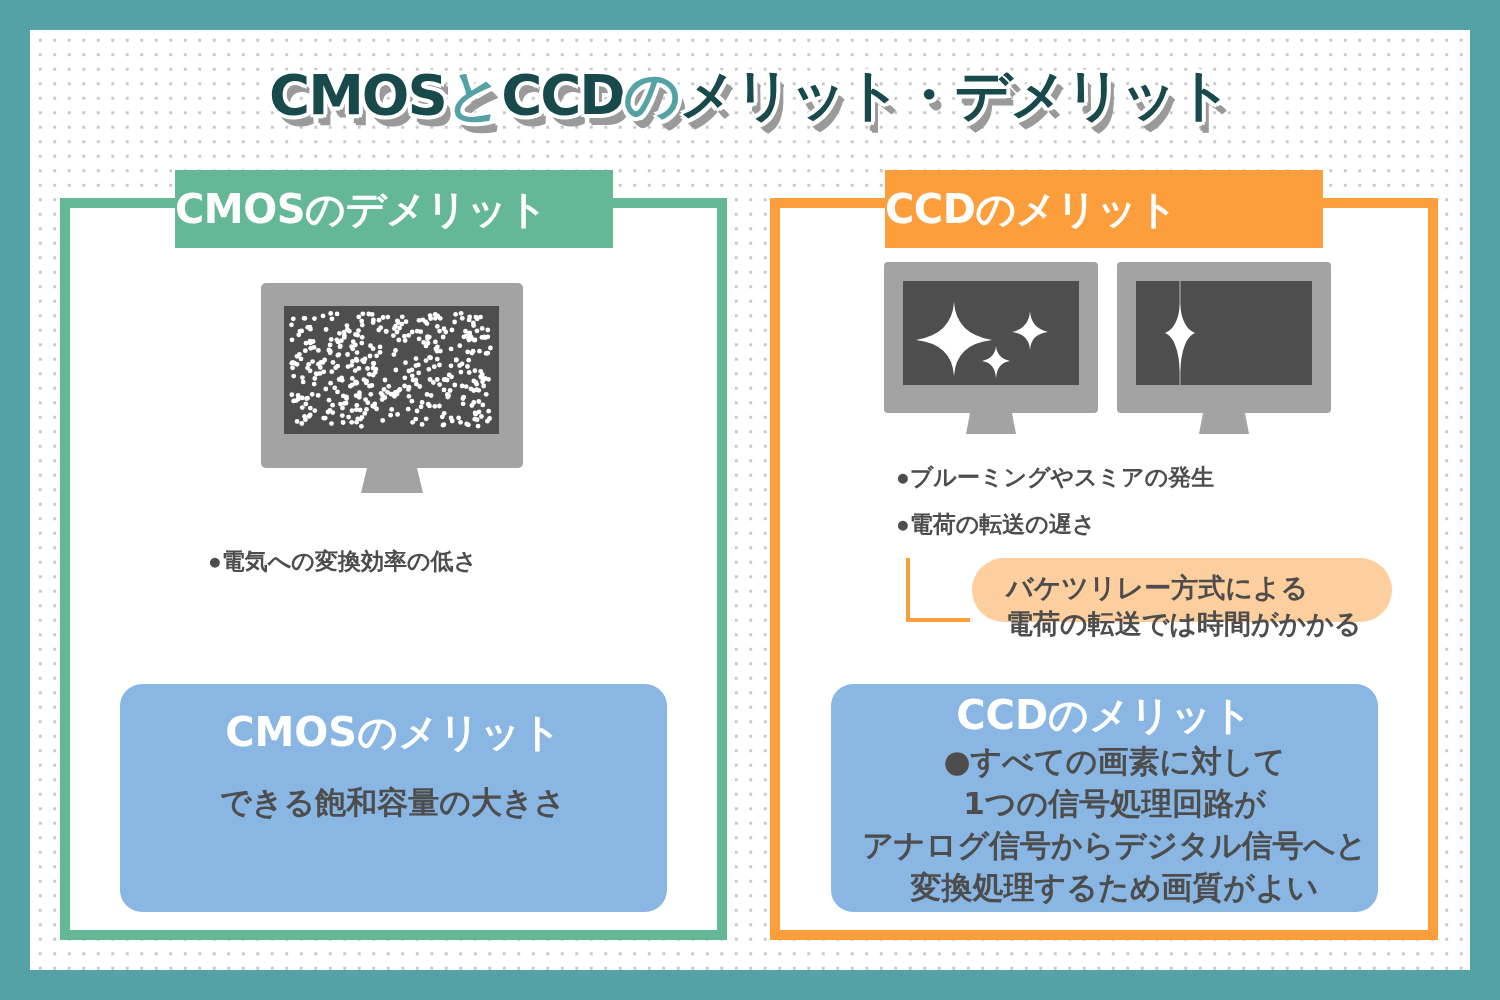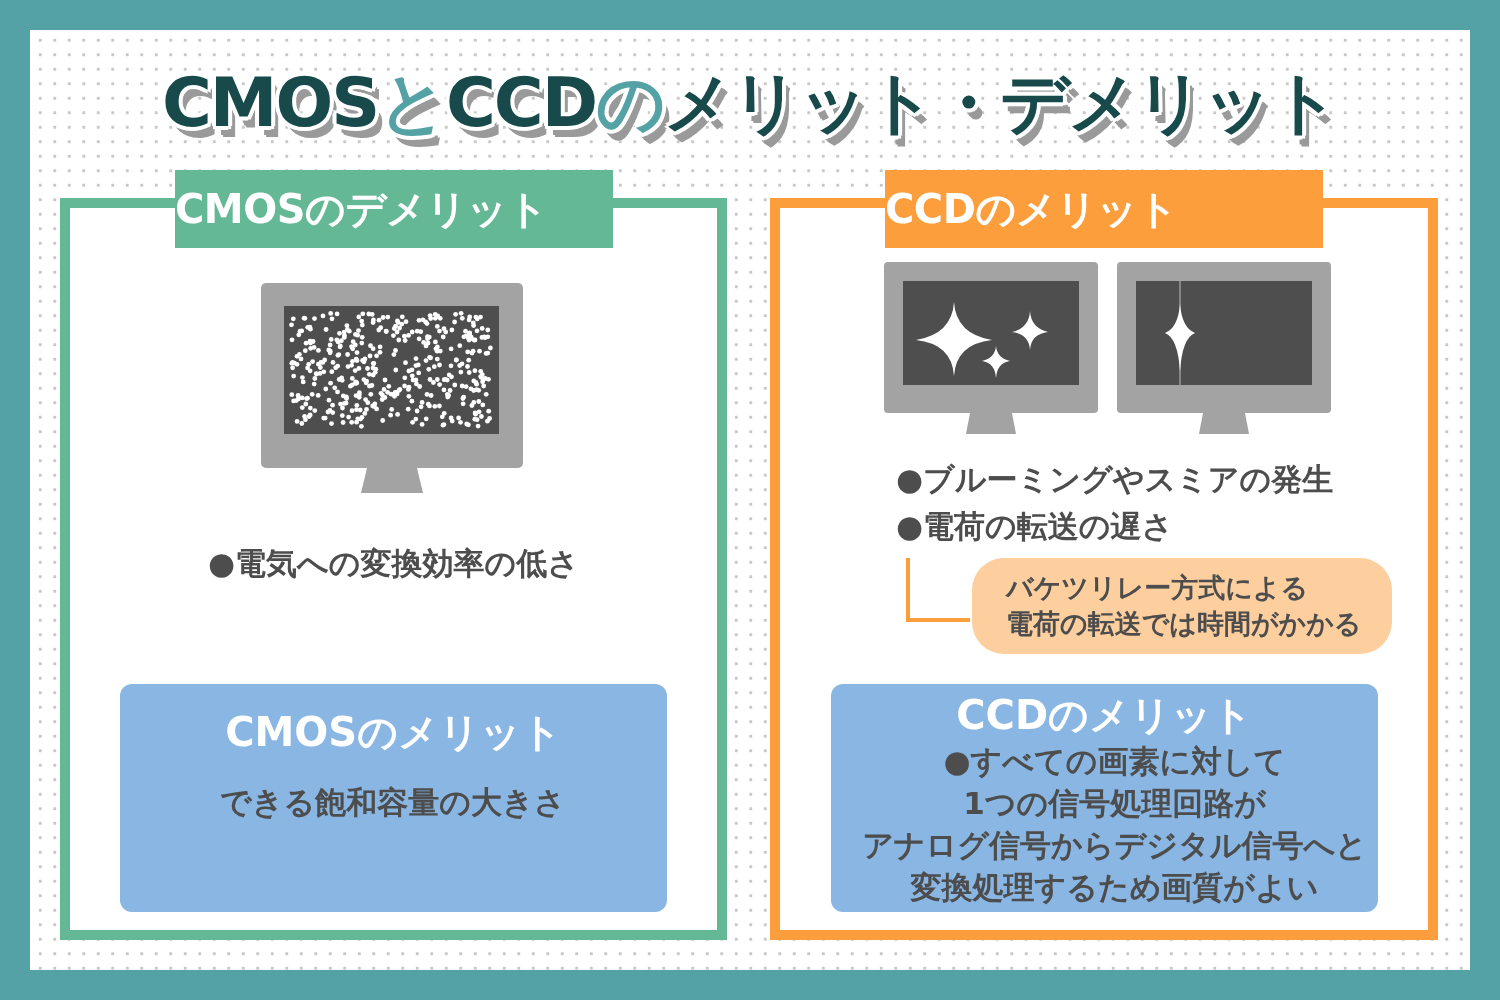--- a/index.html
+++ b/index.html
@@ -10,21 +10,21 @@
   }
   .inner {
     position:absolute; left:30px; top:30px; width:1440px; height:940px;
     background-color:#ffffff;
     background-image: radial-gradient(circle, #c8c8c8 1.6px, transparent 1.9px);
     background-size:14.5px 14.5px;
     background-position:3px 3px;
   }
   .title {
     position:absolute; left:0; top:58px; width:1500px; text-align:center;
-    font-size:68px; font-weight:bold; letter-spacing:-2px;
+    font-size:56px; font-weight:bold; letter-spacing:-2px;
     color:#184A4C;
     text-shadow:
       4px 0 0 #fff, -4px 0 0 #fff, 0 4px 0 #fff, 0 -4px 0 #fff,
       3px 3px 0 #fff, -3px -3px 0 #fff, 3px -3px 0 #fff, -3px 3px 0 #fff,
       5px 9px 0 #9a9a9a, 7px 11px 0 #9a9a9a;
   }
   .title .accent { color:#55A2A6; }
   .panel {
     position:absolute; top:198px; height:742px; background:#fff;
     box-sizing:border-box; border:10px solid;
@@ -33,33 +33,33 @@
   .panel.right { left:770px; width:668px; border-color:#FD9E3C; }
   .tab {
     position:absolute; top:170px; height:78px; width:438px;
     color:#fff; font-size:40px; font-weight:bold; text-align:left;
     line-height:78px; letter-spacing:-0.5px;
   }
   .tab.left  { left:175px; background:#65B895; }
   .tab.right { left:885px; background:#FD9E3C; }
   .monitor { position:absolute; }
   .bullets {
-    position:absolute; color:#4D4D4D; font-weight:bold; font-size:31px; line-height:47px;
+    position:absolute; color:#4D4D4D; font-weight:bold; font-size:23px; line-height:47px;font-family:Liberation Mono, monospace;
   }
   .bluebox {
-    position:absolute; background:#89B6E2; border-radius:12px;
+    position:absolute; background:#89B6E2; border-radius:22px;
   }
   .bluebox .bt {
     color:#fff; font-weight:bold; font-size:40px; text-align:center;
   }
   .bluebox .bb {
     color:#4D4D4D; font-weight:bold; font-size:31px; text-align:center;padding-left:20px;
   }
   .callout {
-    position:absolute; left:972px; top:558px; width:420px; height:96px;
+    position:absolute; left:972px; top:558px; width:420px; height:64px;
     background:#FDCF9F; border-radius:32px; box-sizing:border-box;
     padding:12px 0 0 34px;
     color:#4D4D4D; font-weight:bold; font-size:27px; line-height:36px;
   }
   .bracket {
     position:absolute; left:906px; top:558px; width:64px; height:64px;
     border-left:4px solid #FD9E3C; border-bottom:4px solid #FD9E3C;
     box-sizing:border-box;
   }
 </style>

